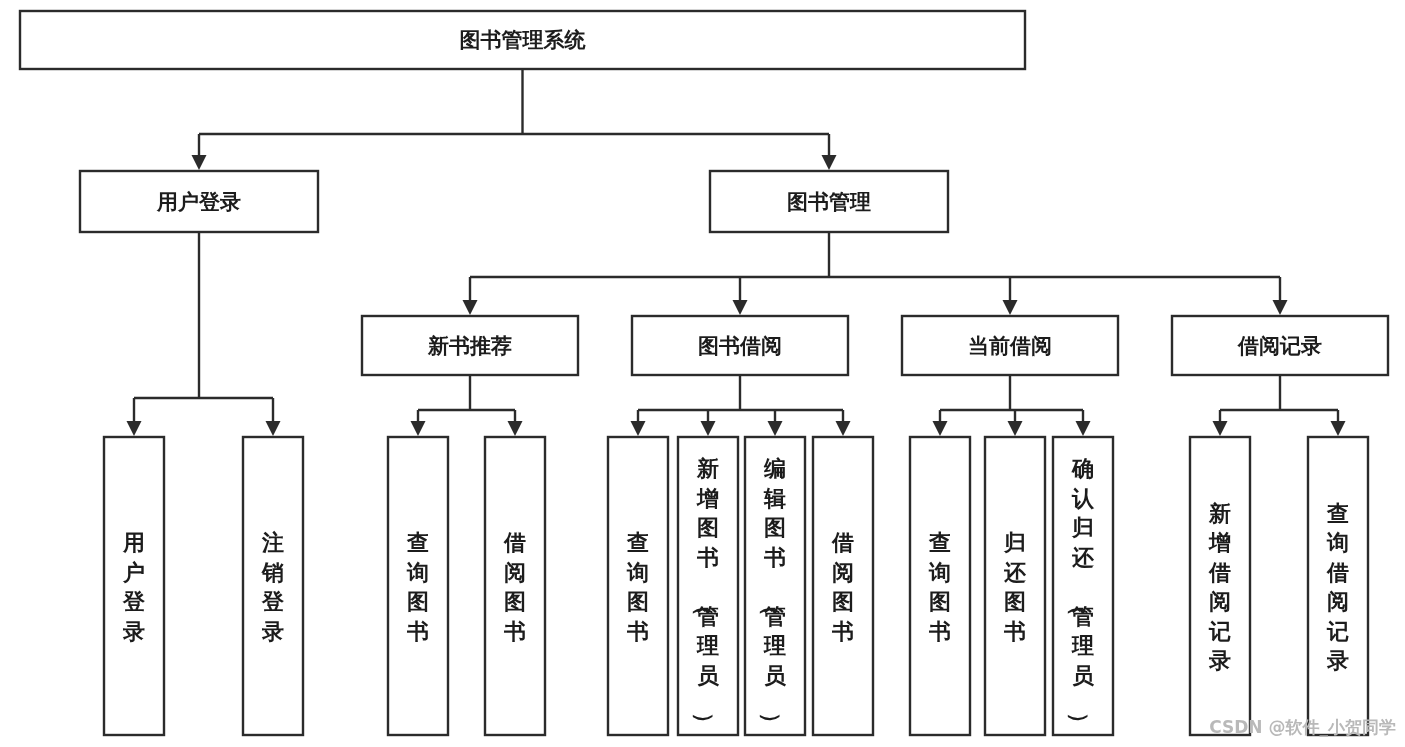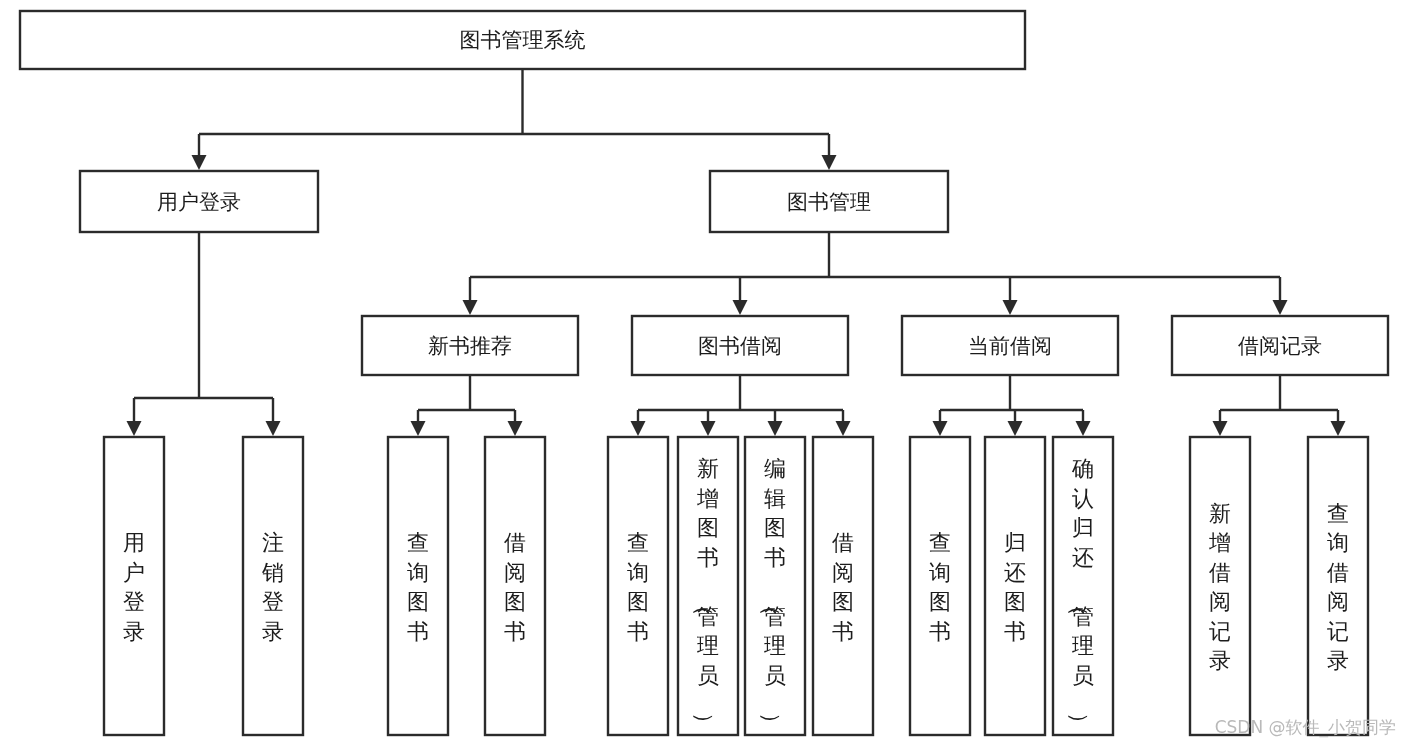--- a/index.html
+++ b/index.html
@@ -13,20 +13,21 @@
     font-family: "DejaVu Sans", "Liberation Sans", sans-serif;
     overflow: hidden;
     position: relative;
   }
   #diagram-root {
     position: absolute;
     left: 0;
     top: 0;
     width: 1405px;
     height: 747px;
+    font-weight: bold;
   }
   svg.diagram-canvas {
     display: block;
     width: 1405px;
     height: 747px;
   }
   .node-box {
     fill: #ffffff;
     stroke: #2b2b2b;
     stroke-width: 2.4;

